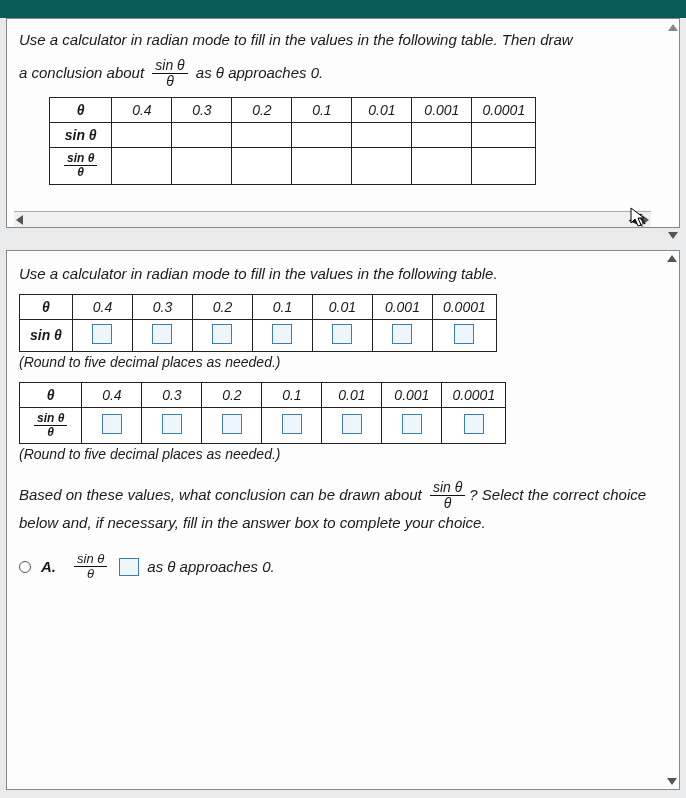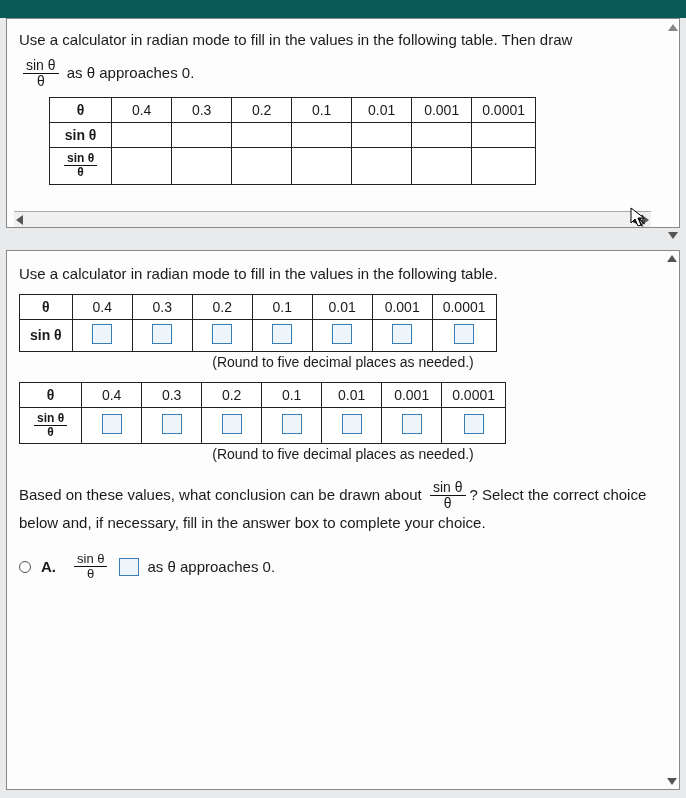--- a/index.html
+++ b/index.html
@@ -10,20 +10,21 @@
     font-family: Arial, Helvetica, sans-serif;
     font-size: 15px;
     color: #1a1a1a;
     background: linear-gradient(to bottom, #0a5a5a 0%, #0a5a5a 18px, #e9eaeb 18px);
     overflow: hidden;
     position: relative;
   }
   .content-wrap {
     background: #e9eaeb;
     padding: 0;
+    font-style: italic;
   }
   .panel-top {
     background: #fdfdfd;
     border: 1px solid #888;
     margin: 0 6px 0 6px;
     padding: 10px 12px 0 12px;
     position: relative;
     height: 210px;
     overflow: hidden;
   }
@@ -58,21 +59,21 @@
     min-width: 40px;
     font-weight: bold;
     background:#fff;
   }
   .input-cell {
     width: 20px; height: 20px;
     border: 1px solid #3b7db8;
     display: inline-block;
     background: #eef5fb;
   }
-  .hint { font-size: 14px; margin: 0 0 12px 0; text-align: center;}
+  .hint { font-size: 14px; margin: 0 0 12px 0;}
   .scroll-pill {
     position: absolute;
     left: 50%;
     transform: translateX(-50%);
     top: 248px;
     width: 44px; height: 14px;
     border: 1px solid #888;
     border-radius: 8px;
     background: #f5f5f5;
     display:flex; align-items:center; justify-content:center;
@@ -112,20 +113,21 @@
   .tiny-input{width:20px;height:18px;border:1px solid #3b7db8;background:#eef5fb;display:inline-block;vertical-align:middle;margin:0 4px;}
 </style>
 </head>
 <body>
 
 <div class="content-wrap" style="position:absolute; top:18px; left:0; right:0; bottom:0;">
 
   <div class="panel-top">
     <p class="p-text">Use a calculator in radian mode to fill in the values in the following table. Then draw</p>
     <p class="p-text">
+      <span>a conclusion about </span>
       <span class="frac">
         <span class="num">sin θ</span>
         <span class="den">θ</span>
       </span>
       <span> as θ approaches 0.</span>
     </p>
 
     <table class="datagrid" style="margin-left:30px;">
       <tbody>
           <tr>

